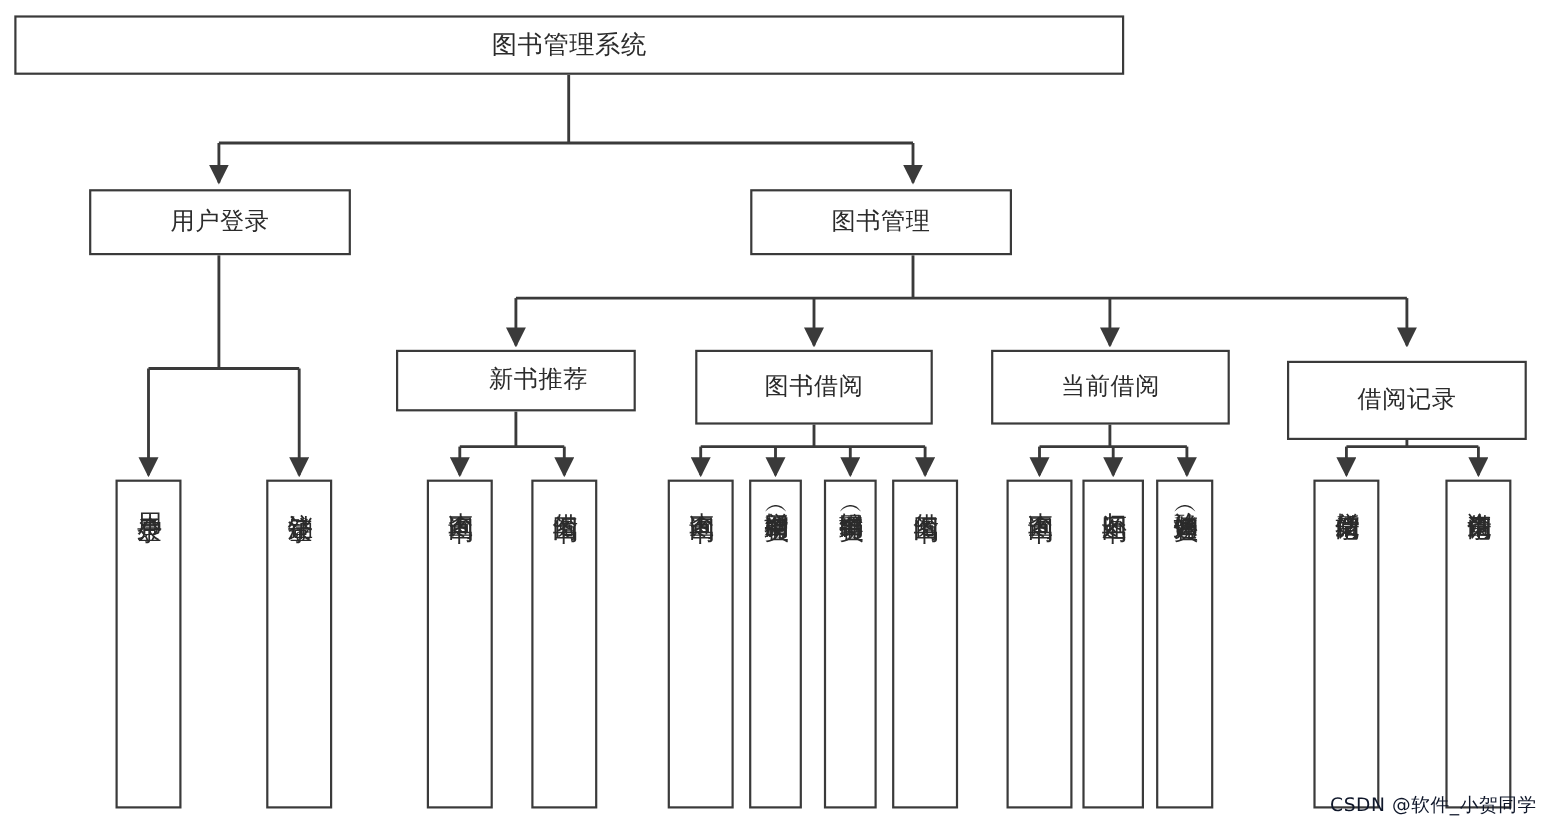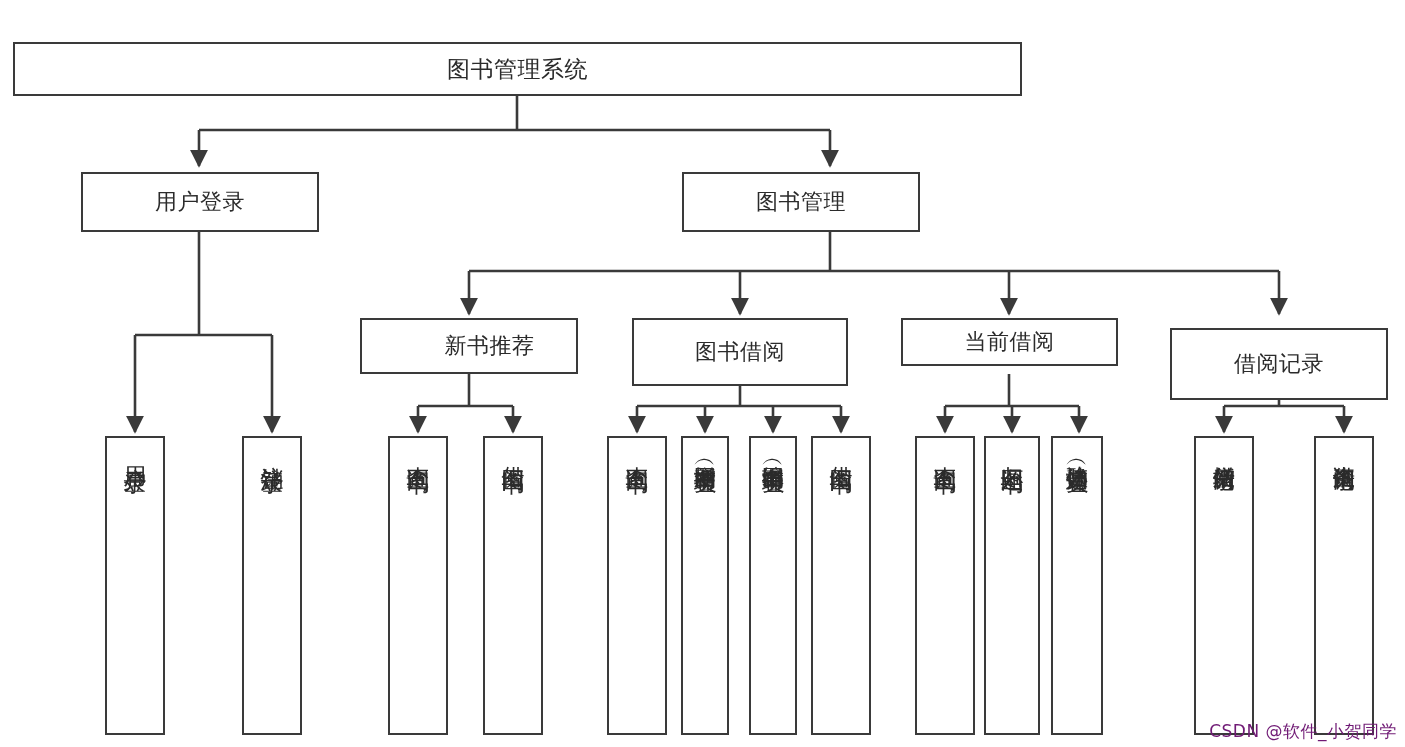--- a/index.html
+++ b/index.html
@@ -61,21 +61,21 @@
   }
   .node.v.tall .lbl{
     font-size:22px;
     letter-spacing:1px;
   }
   #watermark{
     position:absolute;
     right:8px;
     bottom:4px;
     font-size:17px;
-    color:#701a75;
+    color:#0f172a;
     white-space:nowrap;
     letter-spacing:0.5px;
   }
 </style>
 </head>
 <body>
 
 <div id="canvas">
 
   <svg id="edges" viewBox="0 0 1405 747" width="1405" height="747" xmlns="http://www.w3.org/2000/svg">
@@ -121,41 +121,41 @@
       <path d="M 1012 406 L 1012 432" marker-end="url(#arrow)"></path>
       <path d="M 1079 406 L 1079 432" marker-end="url(#arrow)"></path>
 
       <path d="M 1279 374 L 1279 406"></path>
       <path d="M 1224 406 L 1344 406"></path>
       <path d="M 1224 406 L 1224 432" marker-end="url(#arrow)"></path>
       <path d="M 1344 406 L 1344 432" marker-end="url(#arrow)"></path>
     </g>
   </svg>
 
-  <div class="node h root" style="left:13px; top:14px; width:1009px; height:54px;margin-top:28px;">
+  <div class="node h root" style="left:13px; top:14px; width:1009px; height:54px;">
     <span class="lbl">图书管理系统</span>
   </div>
 
   <div class="node h" style="left:81px; top:172px; width:238px; height:60px;">
     <span class="lbl">用户登录</span>
   </div>
 
   <div class="node h" style="left:682px; top:172px; width:238px; height:60px;">
     <span class="lbl">图书管理</span>
   </div>
 
   <div class="node h" style="left:360px; top:318px; width:218px; height:56px;padding-left:41px;">
     <span class="lbl">新书推荐</span>
   </div>
 
   <div class="node h" style="left:632px; top:318px; width:216px; height:68px;">
     <span class="lbl">图书借阅</span>
   </div>
 
-  <div class="node h" style="left:901px; top:318px; width:217px; height:48px;">
+  <div class="node h" style="left:901px; top:318px; width:217px; height:68px;">
     <span class="lbl">当前借阅</span>
   </div>
 
   <div class="node h" style="left:1170px; top:318px; width:218px; height:72px;margin-top:10px;">
     <span class="lbl">借阅记录</span>
   </div>
 
   <div class="node v" style="left:105px; top:436px; width:60px; height:299px;">
     <span class="lbl">用户登录</span>
   </div>

